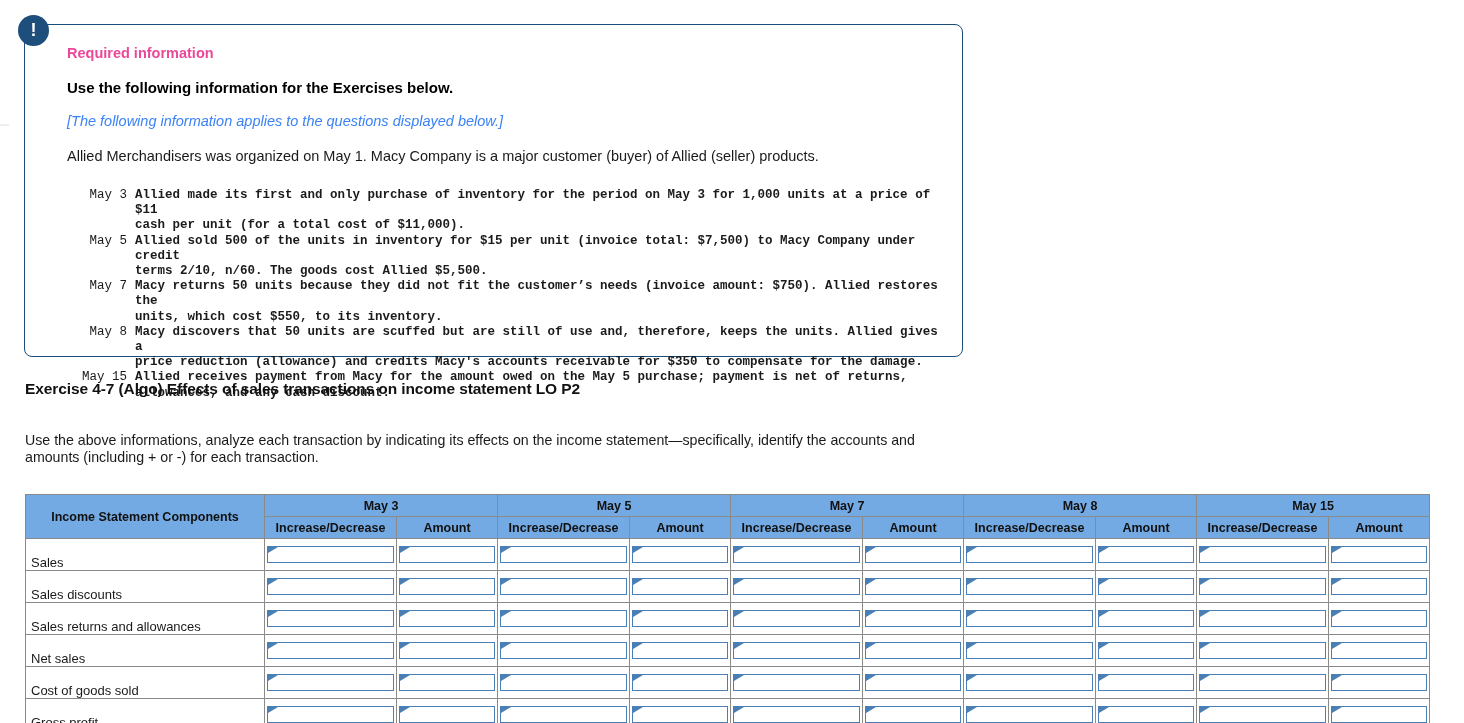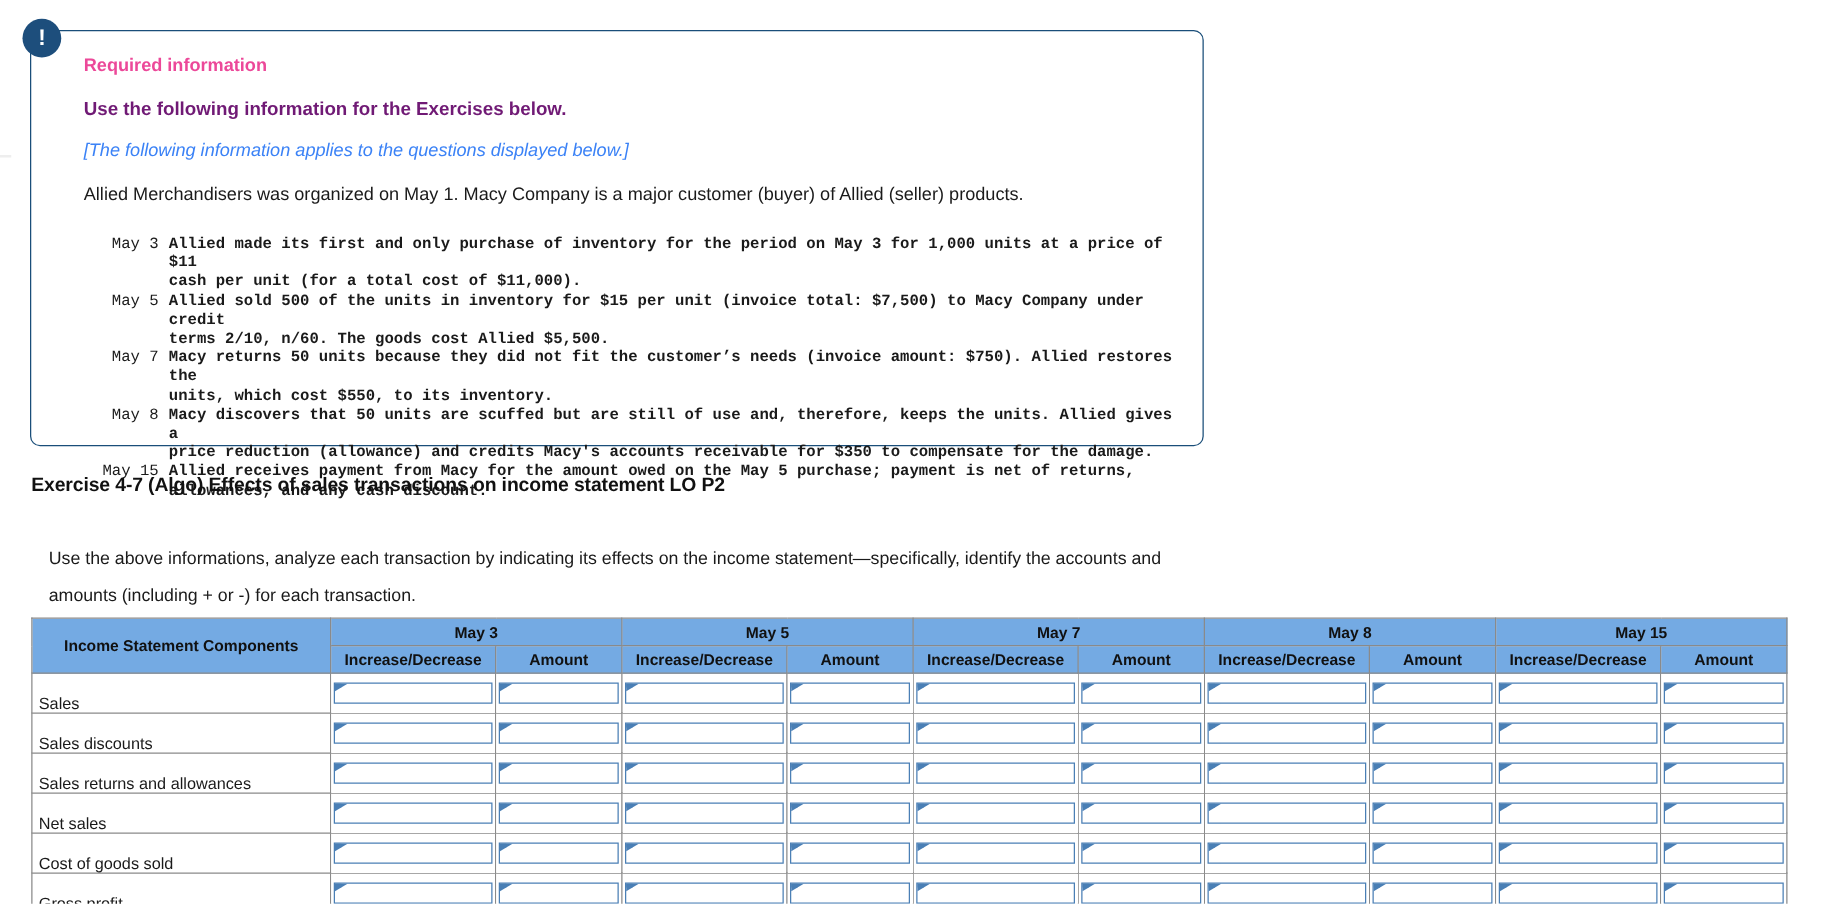--- a/index.html
+++ b/index.html
@@ -61,21 +61,21 @@
   .panel-inner {
     padding: 20px 24px 0 42px;
   }
   .req-title {
     color: #ec4899;
     font-weight: bold;
     font-size: 14.5px;
     margin: 0 0 18px 0;
   }
   .use-title {
-    color: #701a75;
+    color: #000000;
     font-weight: bold;
     font-size: 15px;
     margin: 0 0 17px 0;
   }
   .italic-note {
     font-style: italic;
     font-size: 14.5px;
     color: #3b82f6;
     margin: 0 0 19px 0;
   }
@@ -115,25 +115,25 @@
     left: 25px;
     top: 380px;
     font-size: 15.5px;
     font-weight: bold;
     color: #111111;
     letter-spacing: -0.1px;
     text-align: right;
   }
   #exercise-instructions {
     position: absolute;
-    left: 39px;
+    left: 25px;
     top: 432px;
     width: 930px;
     font-size: 14.2px;
-    line-height: 30px;
+    line-height: 17px;
     color: #1a1a1a;
   }
 
   
   #answer-table {
     position: absolute;
     left: 25px;
     top: 494px;
     border-collapse: collapse;
     table-layout: fixed;

